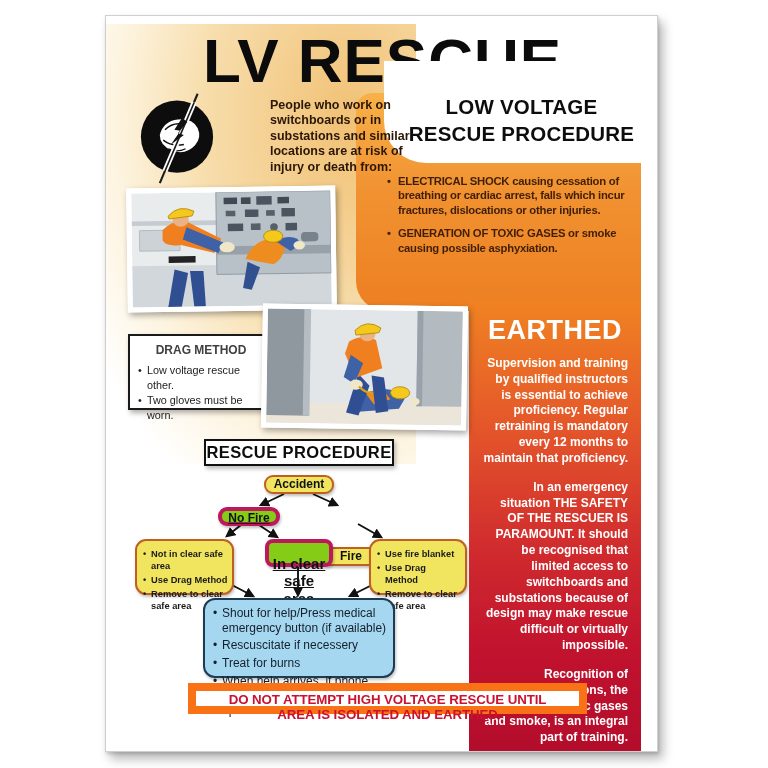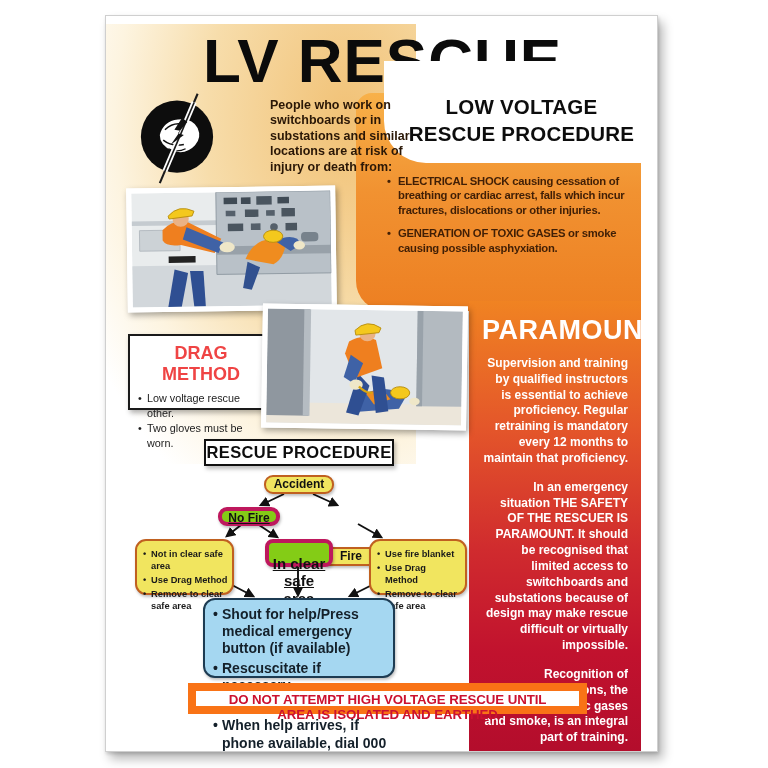--- a/index.html
+++ b/index.html
@@ -42,21 +42,21 @@
 
   .illustration { position:absolute; background:#ffffff; border:5px solid #ffffff;
     box-shadow:2px 3px 6px rgba(0,0,0,.35); }
   .ill1 { left:21px; top:171px; width:209px; height:124px; transform:rotate(-0.8deg); }
   .ill2 { left:156px; top:289px; width:205px; height:124px; transform:rotate(0.9deg); z-index:2; }
   .illustration svg { display:block; width:100%; height:100%; }
 
   .drag-box { position:absolute; left:22px; top:318px; width:144px; height:76px;
     background:#ffffff; border:2px solid #1a1a1a; box-shadow:2px 3px 5px rgba(0,0,0,.3);
     padding:7px 6px 0 8px; z-index:1; }
-  .drag-heading { text-align:center; font-size:18px; font-weight:800; color:#ef4444; margin-bottom:6px; }
+  .drag-heading { text-align:center; font-size:12px; font-weight:800; color:#404040; margin-bottom:6px; }
   .drag-box ul { list-style:none; }
   .drag-box li { position:relative; padding-left:9px; font-size:10.8px; font-weight:500; color:#1c1c1c; line-height:1.4; }
   .drag-box li::before { content:"•"; position:absolute; left:0; color:#1c1c1c; }
 
   .rescue-header { position:absolute; left:98px; top:423px; width:190px; height:27px;
     background:#ffffff; border:2px solid #111; box-shadow:2px 3px 4px rgba(0,0,0,.25);
     text-align:center; font-size:16.5px; font-weight:800; letter-spacing:.4px; line-height:23px; color:#0d0d0d; }
 
   .node { position:absolute; text-align:center; font-weight:700; color:#111;
     border-radius:9px; box-shadow:1px 2px 3px rgba(0,0,0,.25); }
@@ -72,21 +72,21 @@
   .side-box ul { list-style:none; }
   .side-box li { position:relative; padding-left:8px; font-size:9.3px; font-weight:600; line-height:1.3; color:#1a1a1a; margin-bottom:2px; }
   .side-box li::before { content:"•"; position:absolute; left:0; color:#1a1a1a; }
   .b-left  { left:29px;  top:523px; width:99px; height:56px; background:#f1e55f; border:2px solid #c06020; }
   .b-right { left:263px; top:523px; width:98px; height:56px; background:#f1e55f; border:2px solid #c06020; }
 
   .big-box { position:absolute; left:97px; top:582px; width:192px; height:80px;
     background:#a5d7f1; border:2px solid #1d3b52; border-radius:12px; padding:6px 5px 0 8px;
     box-shadow:1px 2px 3px rgba(0,0,0,.25); }
   .big-box ul { list-style:none; }
-  .big-box li { position:relative; padding-left:9px; font-size:14px; font-weight:700; line-height:1.22; color:#14202a; margin-bottom:3px; }
+  .big-box li { position:relative; padding-left:9px; font-size:12px; font-weight:400; line-height:1.22; color:#14202a; margin-bottom:3px; }
   .big-box li::before { content:"•"; position:absolute; left:0; color:#14202a; }
 
   .arrows { position:absolute; left:0; top:455px; width:553px; height:215px; pointer-events:none; }
 
   .warning { position:absolute; left:82px; top:667px; width:399px; height:31px; z-index:2;
     background:#ffffff; border:8px solid #f97316; text-align:center; padding-top:2px; }
   .warning .wline { font-size:13.3px; font-weight:800; color:#cb1130; line-height:1.12; letter-spacing:-.1px; }
 
   .site { position:absolute; left:60px; top:702px; width:370px; z-index:2;
     text-align:center; font-size:21px; font-weight:900; color:#0d0d0d; letter-spacing:.2px; }
@@ -122,21 +122,21 @@
 
     <div class="intro">People who work on switchboards or in substations and similar locations are at risk of injury or death from:</div>
 
     <ul class="hazards">
       <li>ELECTRICAL SHOCK causing cessation of breathing or cardiac arrest, falls which incur fractures, dislocations or other injuries.</li>
       <li>GENERATION OF TOXIC GASES or smoke causing possible asphyxiation.</li>
     </ul>
 
     <div class="red-column">
       <div class="training">
-        <div class="training-heading">PARAMOUNT</div>
+        <div class="training-heading">EARTHED</div>
         <p>Supervision and training by qualified instructors is essential to achieve proficiency. Regular retraining is mandatory every 12 months to maintain that proficiency.</p>
         <p>In an emergency situation THE SAFETY OF THE RESCUER IS PARAMOUNT. It should be recognised that limited access to switchboards and substations because of design may make rescue difficult or virtually impossible.</p>
         <p>Recognition of hazardous situations, the dangers from toxic gases and smoke, is an integral part of training.</p>
       </div>
     </div>
 
     <div class="illustration ill1">
       <svg viewBox="0 0 207 122" preserveAspectRatio="none">
         <rect width="207" height="122" fill="#e9eced"></rect>
         <rect x="0" y="78" width="207" height="44" fill="#d2d7db"></rect>

